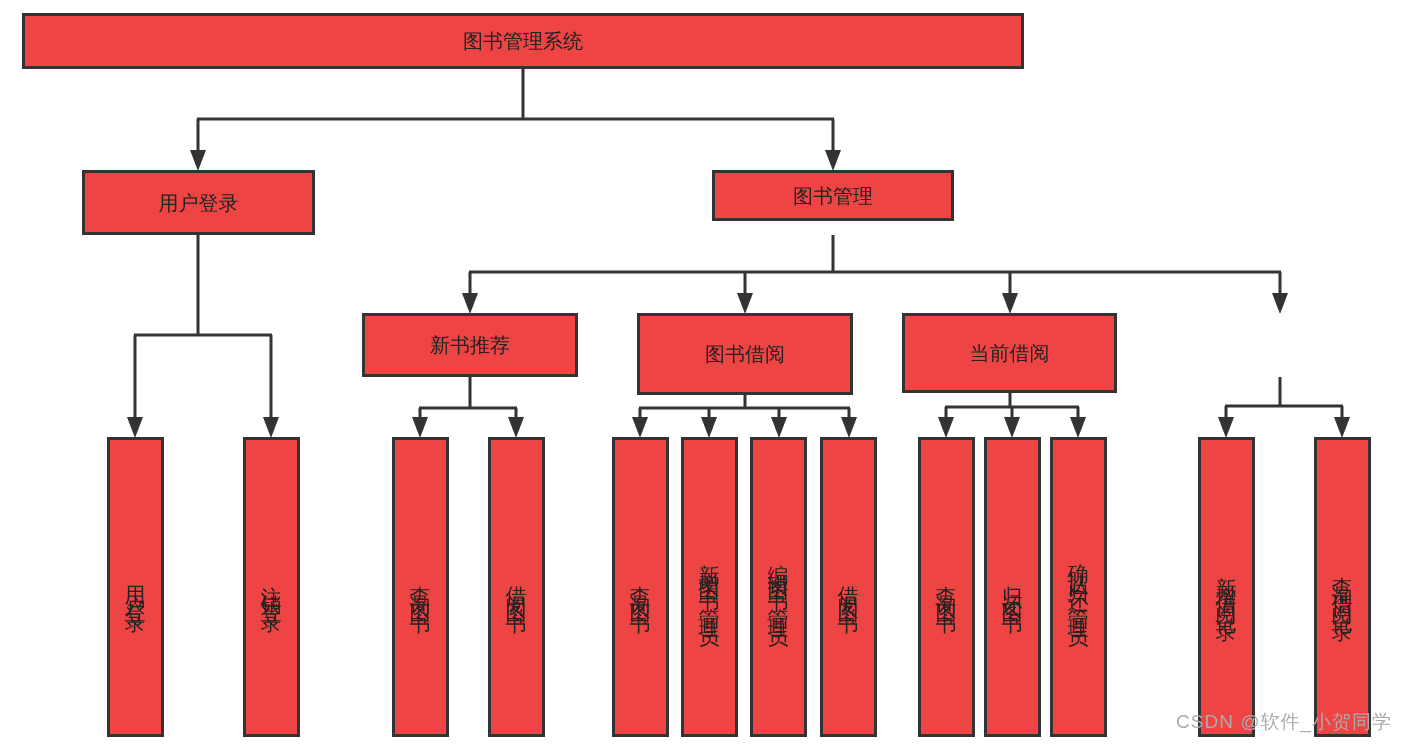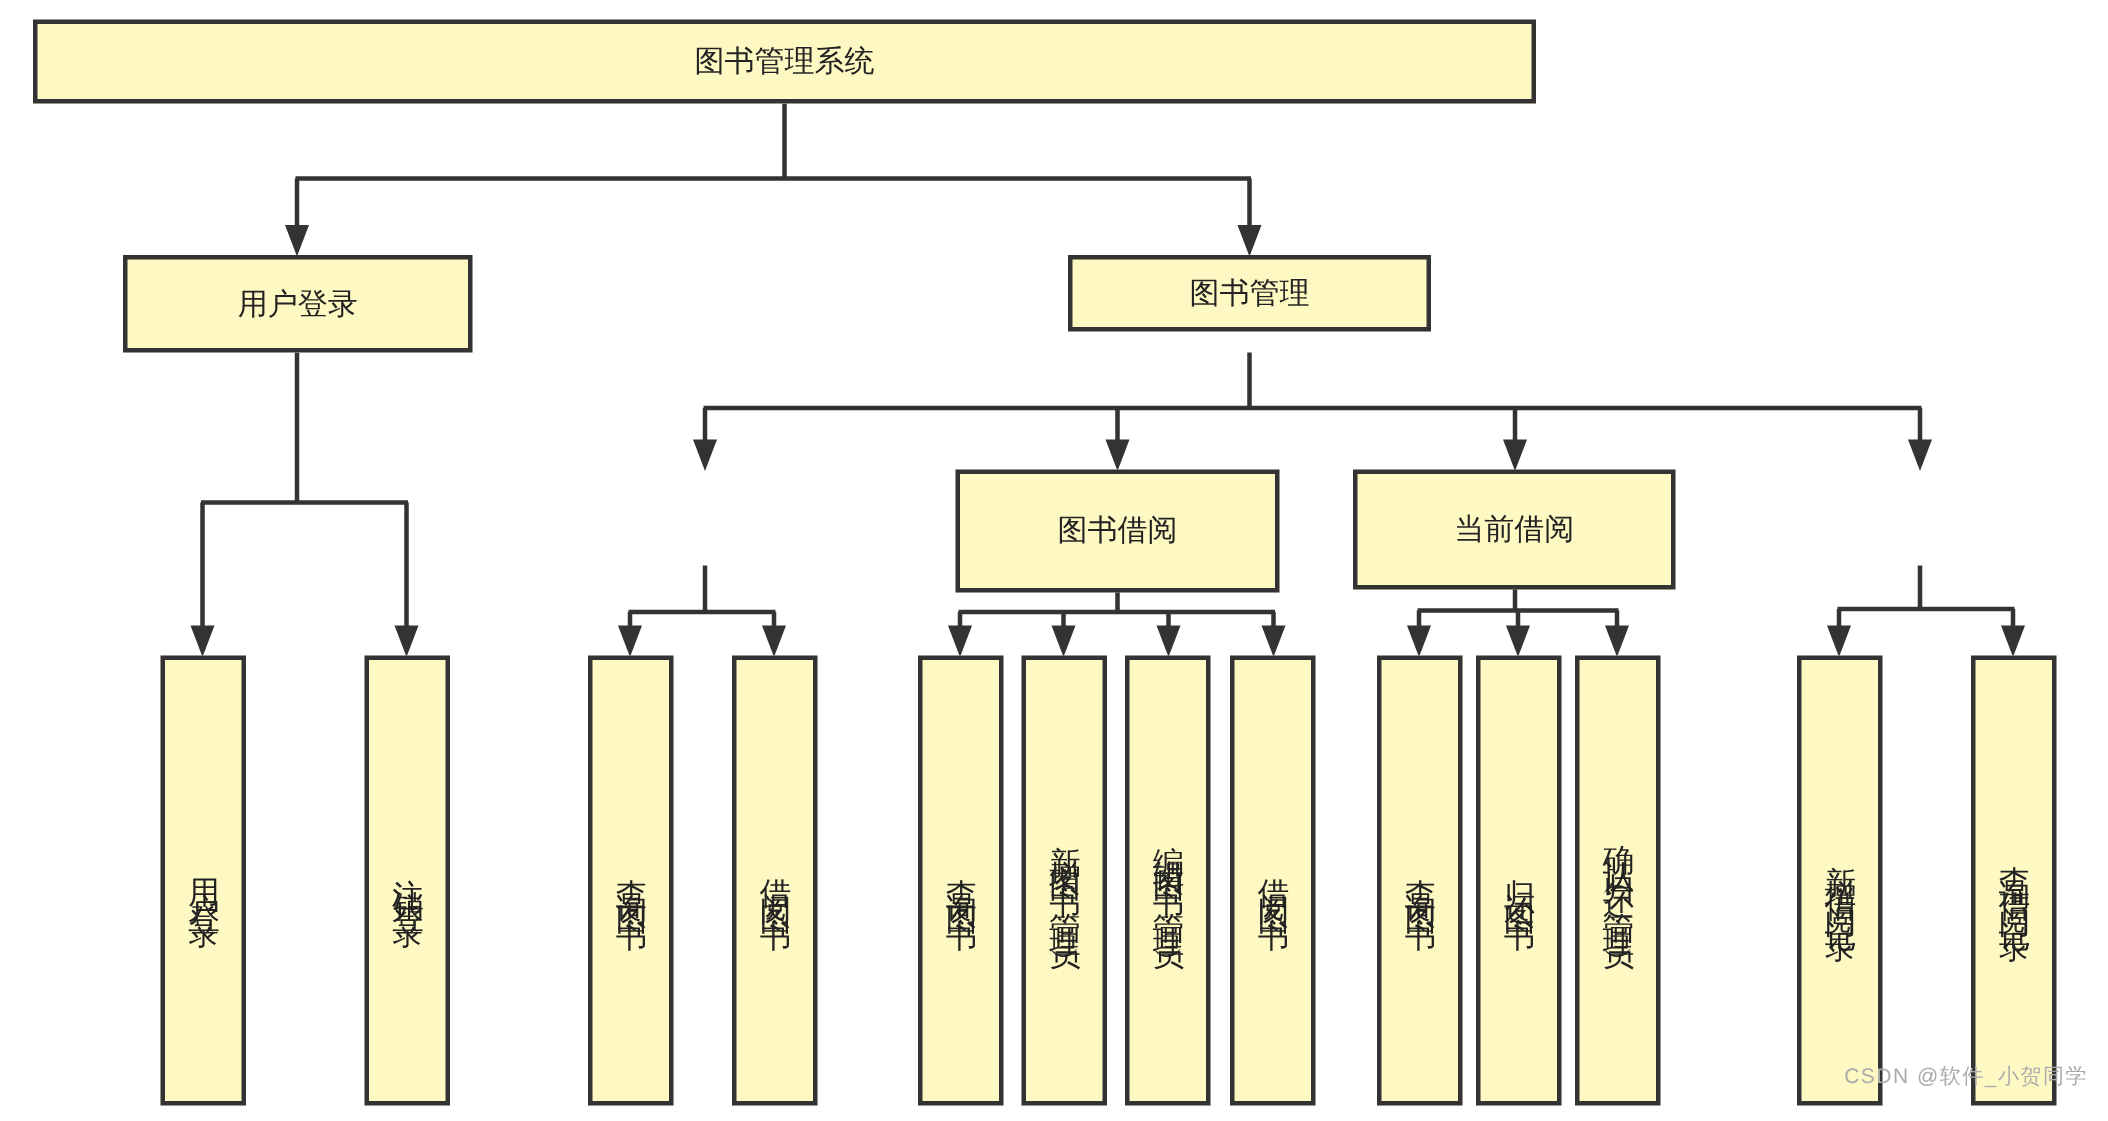--- a/index.html
+++ b/index.html
@@ -15,40 +15,40 @@
     position:relative;
     width:1405px;height:747px;
     background:var(--background);
     overflow:hidden;
   }
   svg.wires{position:absolute;left:0;top:0;}
   .wire{stroke:var(--line);stroke-width:3;fill:none;}
   .arrowheads polygon{fill:var(--line);stroke:none;}
   .node{
     position:absolute;
-    background:#fef9c3;
+    background:#ef4444;
     border:3px solid var(--line);
     display:flex;align-items:center;justify-content:center;
     color:var(--text);
     font-size:20px;
     line-height:1.2;
     text-align:center;
   }
   .node .vtext{
     writing-mode:vertical-rl;
     text-orientation:mixed;
     letter-spacing:9px;
     line-height:1;
     font-size:21px;
     max-height:288px;
   }
   .watermark{
     position:absolute;
     right:13px;top:709px;
-    font-size:14px;
+    font-size:19px;
     letter-spacing:1px;
     color:var(--watermark-text);
     white-space:nowrap;
   }
 </style>
 </head>
 <body>
 
 <div class="stage">
 
@@ -114,20 +114,23 @@
     <span>图书管理系统</span>
   </div>
 
   <div class="node" style="left:82px;top:170px;width:233px;height:65px">
     <span>用户登录</span>
   </div>
   <div class="node" style="left:712px;top:170px;width:242px;height:51px">
     <span>图书管理</span>
   </div>
 
+  <div class="node" style="left:362px;top:313px;width:216px;height:64px">
+    <span>新书推荐</span>
+  </div>
   <div class="node" style="left:637px;top:313px;width:216px;height:82px">
     <span>图书借阅</span>
   </div>
   <div class="node" style="left:902px;top:313px;width:215px;height:80px">
     <span>当前借阅</span>
   </div>
 
   <div class="node" style="left:107px;top:437px;width:57px;height:300px">
     <span class="vtext">用户登录</span>
   </div>

